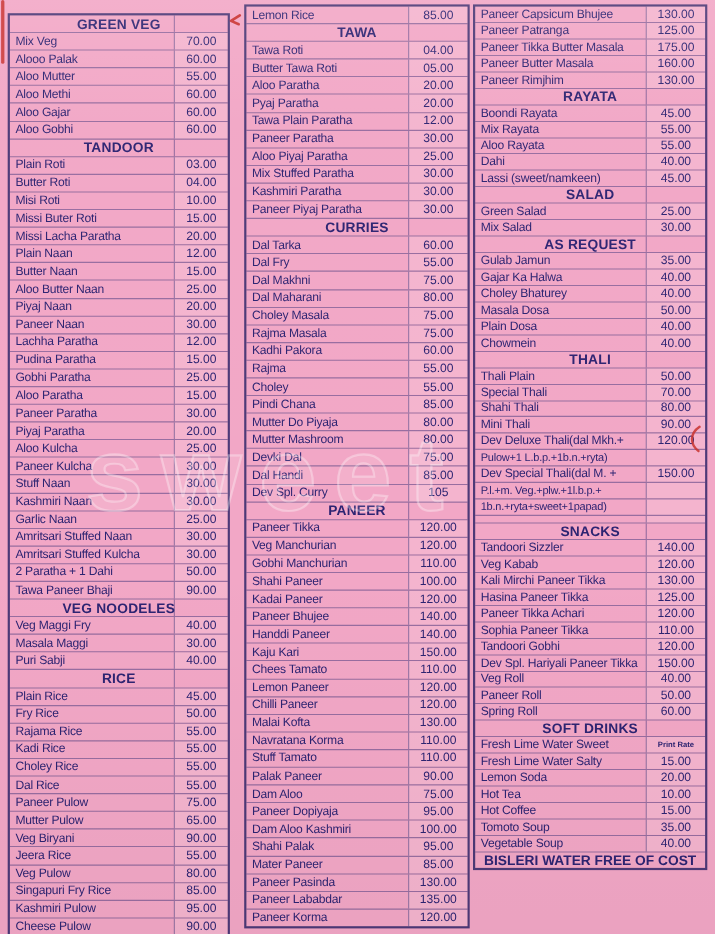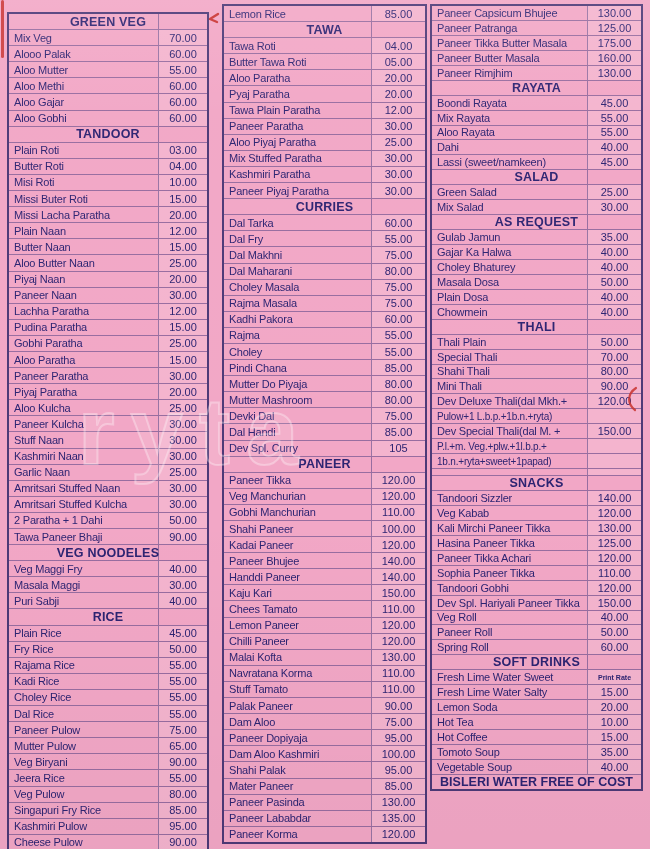--- a/index.html
+++ b/index.html
@@ -690,21 +690,21 @@
       </div>
       <div class="row item">
         <span class="name">Vegetable Soup</span>
         <span class="price">40.00</span>
       </div>
       <div class="row footer">
         <span>BISLERI WATER FREE OF COST</span>
       </div>
     </div>
 
-  <div class="watermark">ryta</div>
+  <div class="watermark">sweet</div>
 
   <div class="pen-left-line"></div>
   <svg class="pen-check" viewBox="0 0 14 14">
     <path d="M12 2 L4 7 L11 10" fill="none" stroke="#c8332e" stroke-width="2.4" stroke-linecap="round" stroke-linejoin="round" opacity="0.85"></path>
   </svg>
   <svg class="pen-paren" viewBox="0 0 16 26">
     <path d="M12 2 C3 8 3 18 11 24" fill="none" stroke="#c8332e" stroke-width="2.2" stroke-linecap="round" opacity="0.85"></path>
   </svg>
 </div>
 

